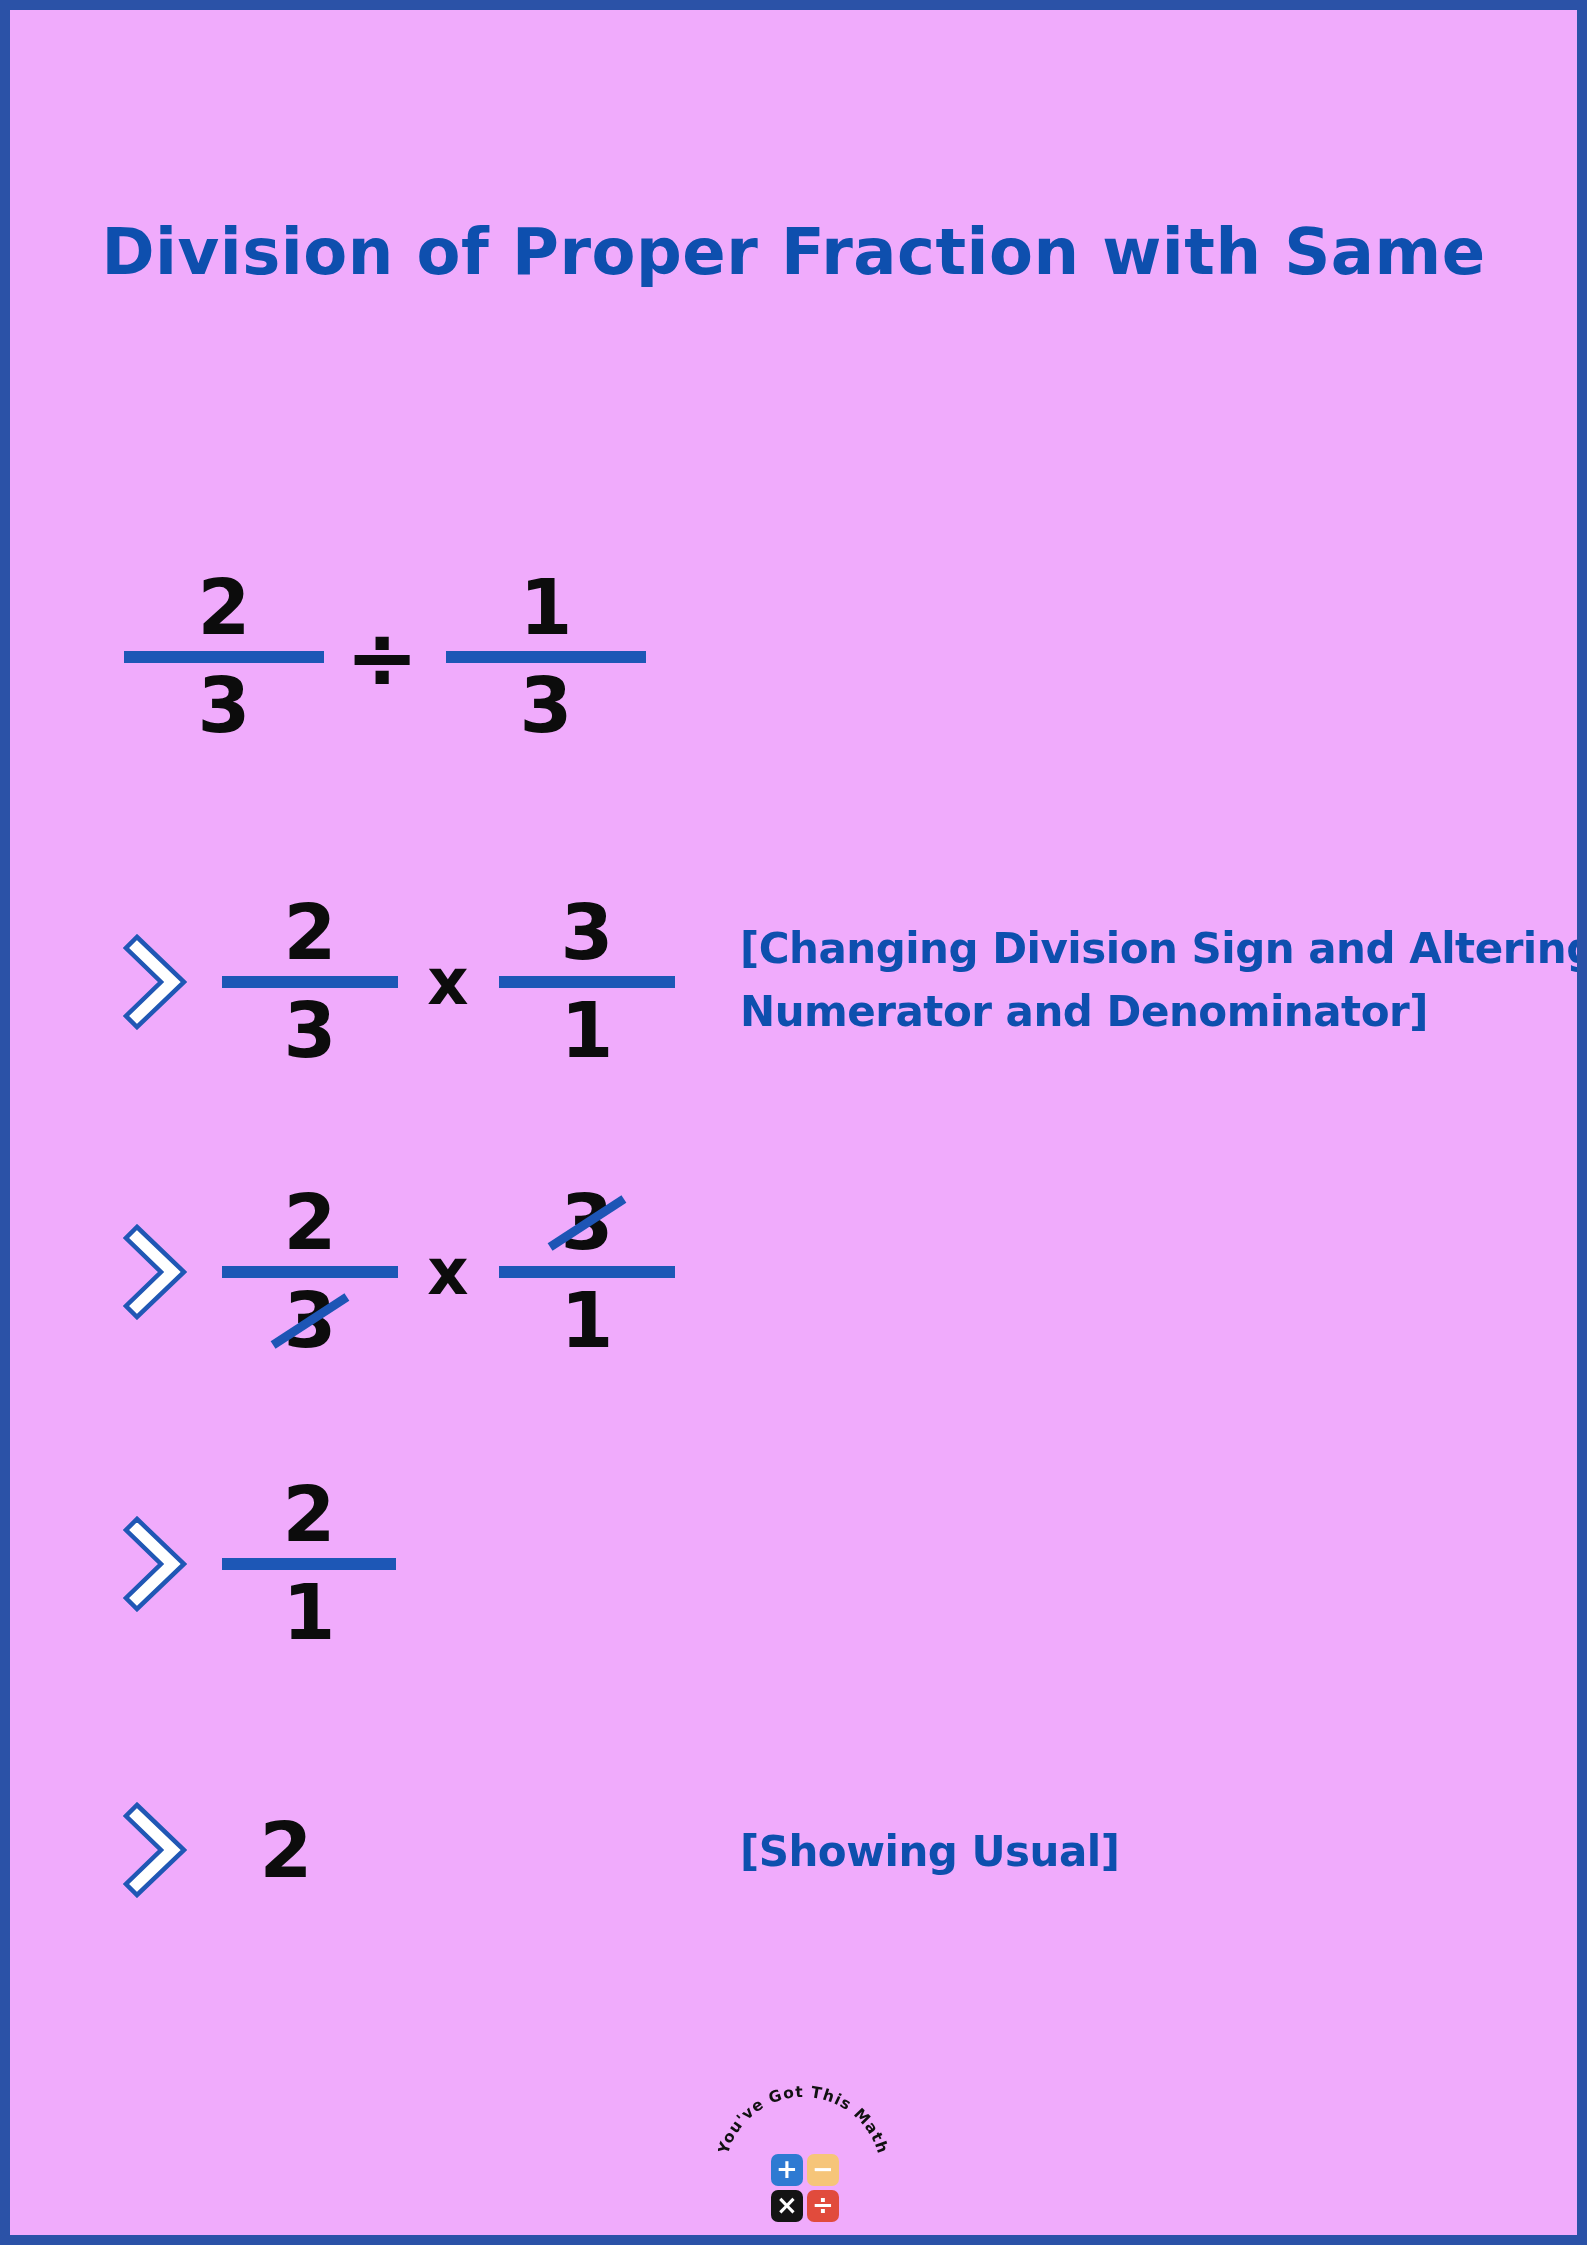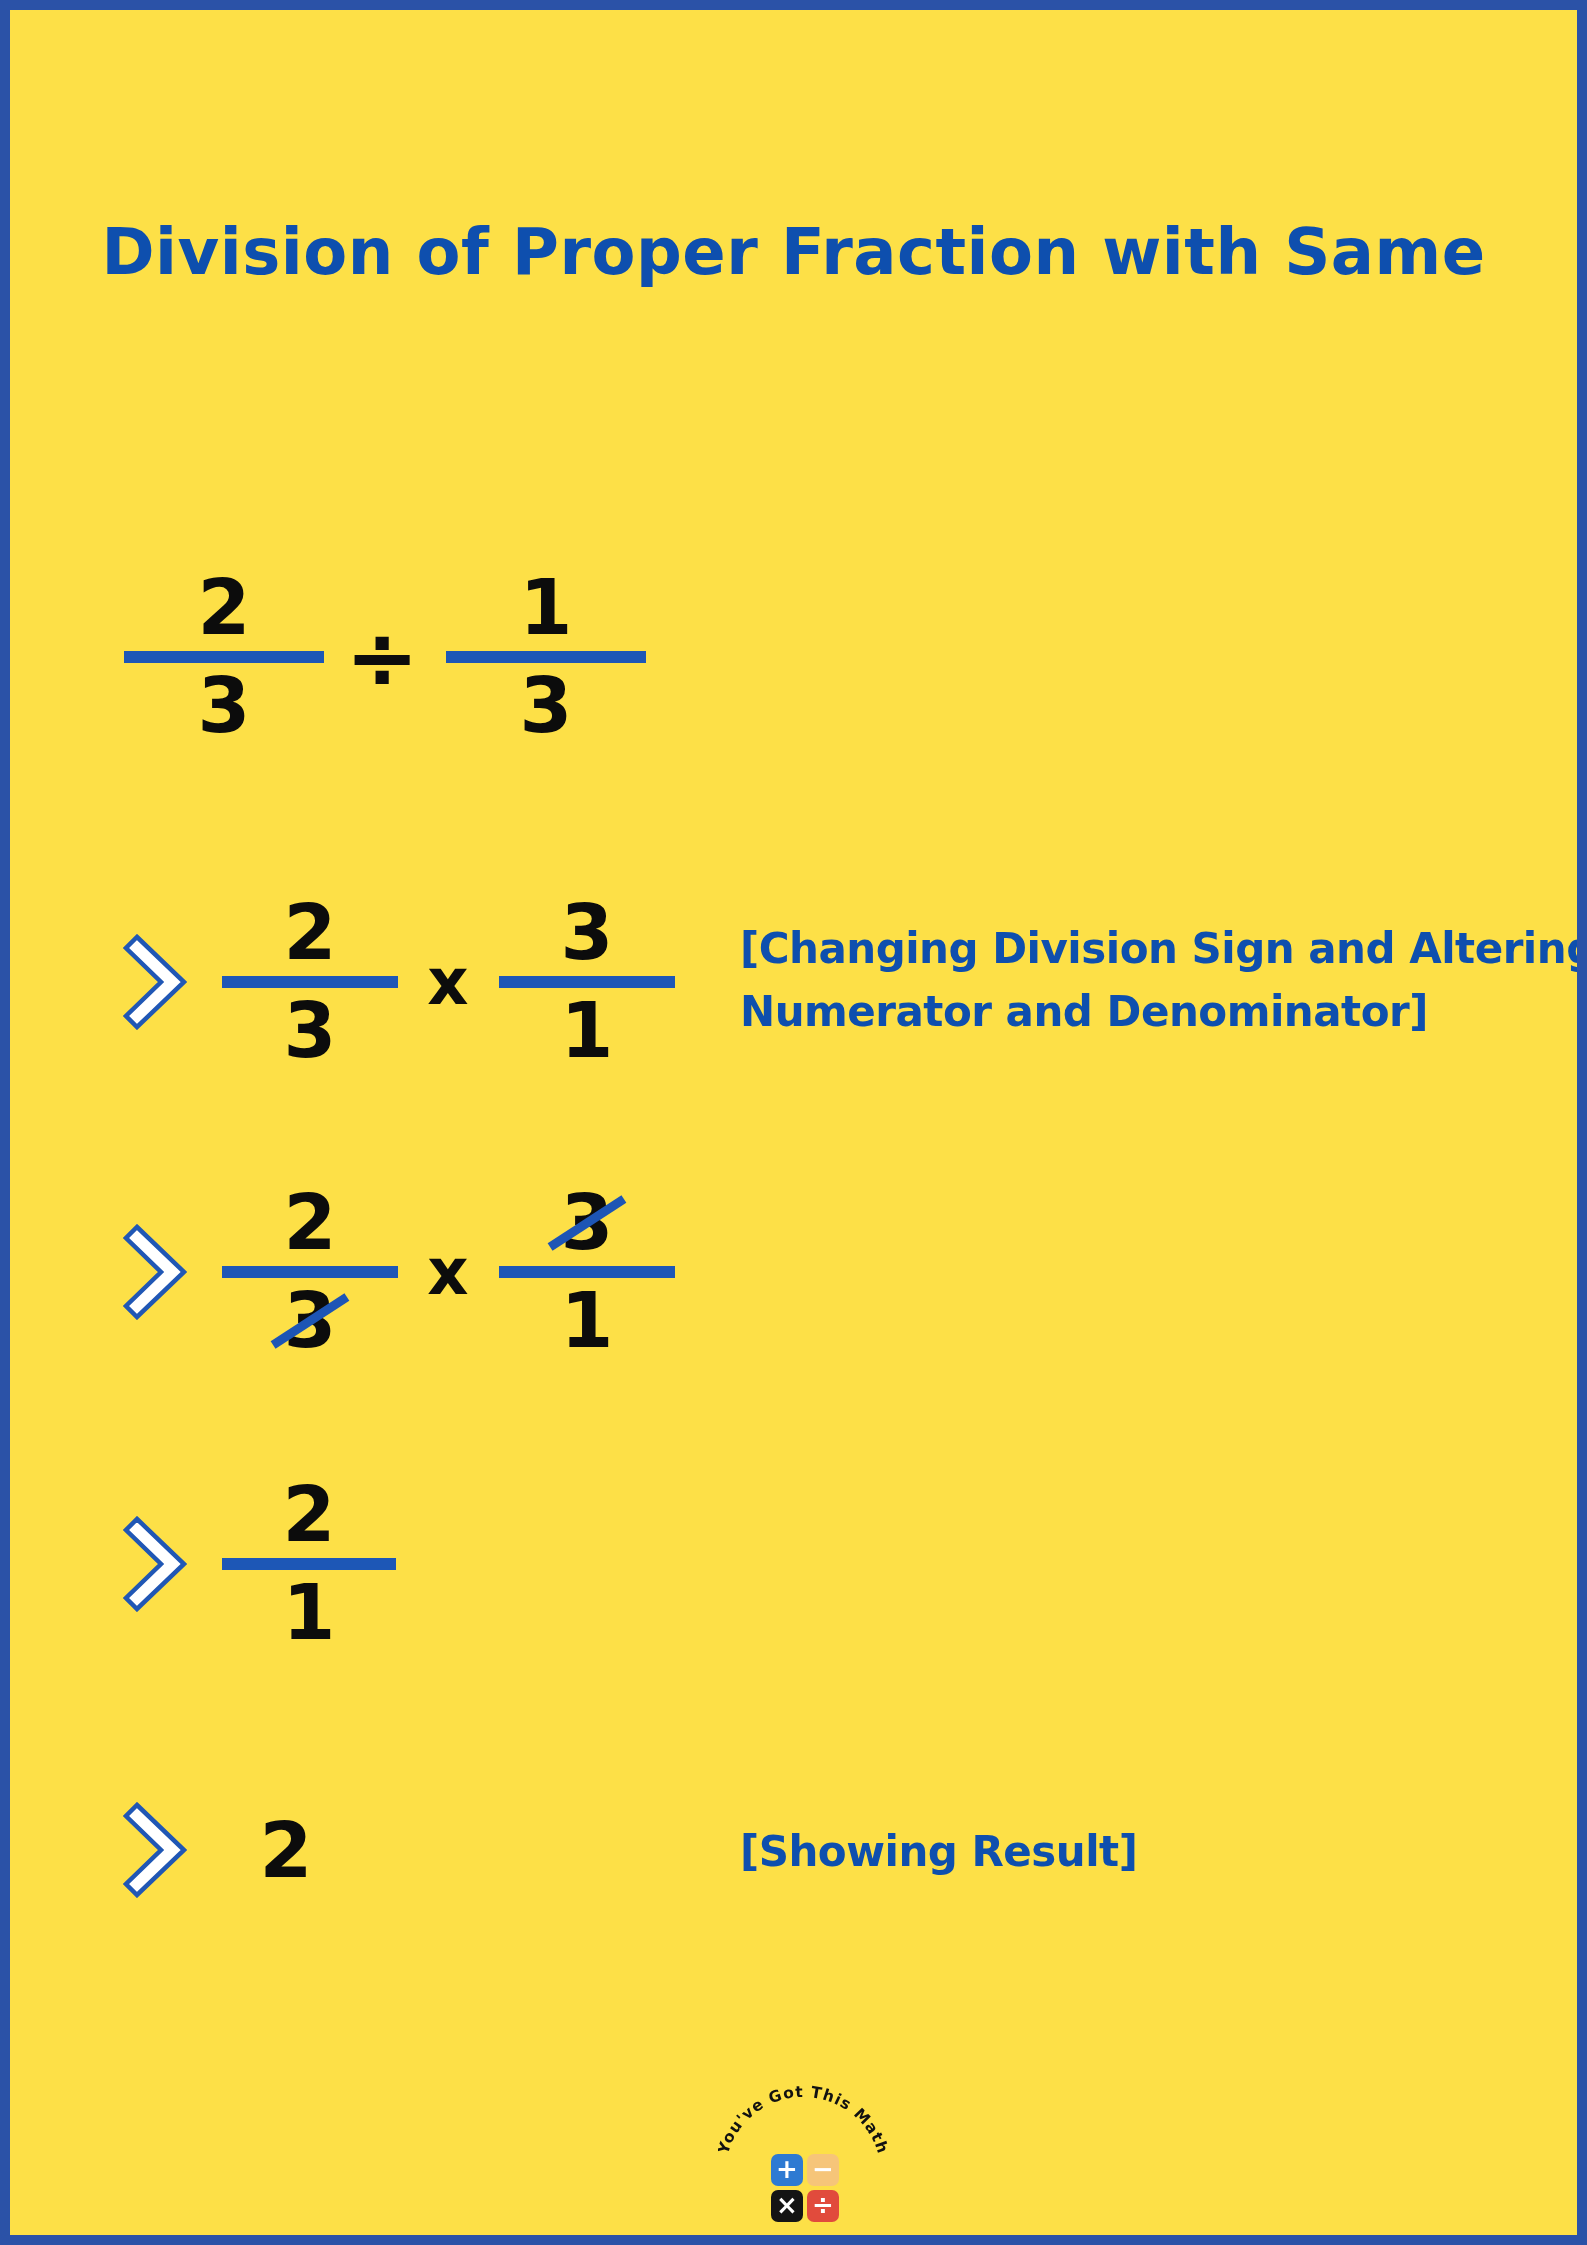--- a/index.html
+++ b/index.html
@@ -1,21 +1,21 @@
 <!DOCTYPE html>
 <html><head>
 <meta charset="utf-8">
 <style>
   html,body{margin:0;padding:0;background:#fff;}
   .page{
     position:relative;
     width:1587px;height:2245px;
     box-sizing:border-box;
     border:10px solid #2b52a7;
-    background:#fde047;
+    background:#f0abfc;
     font-family:"DejaVu Sans", sans-serif;
     overflow:hidden;
   }
   .title{
     position:absolute;top:186px;left:0;right:0;
     text-align:center;
     color:#0e4fae;
     font-weight:bold;
     font-size:64px;
     line-height:112px;
@@ -123,21 +123,21 @@
     <div class="digit">2</div>
     <div class="bar" style="width:174px;"></div>
     <div class="digit">1</div>
   </div>
 
   <svg class="chevron" style="left:113px;top:1792px;" width="64" height="96" viewBox="0 0 64 96">
     <path d="M14 3 L61 48 L14 93 L3 82 L38 48 L3 14 Z" fill="#ffffff" stroke="#2057b5" stroke-width="4.5"></path>
   </svg>
   <div class="result" style="left:276px;top:1840px;">2</div>
   <div class="note" style="top:1810px;">
-    <div>[Showing Result]</div>
+    <div>[Showing Usual]</div>
   </div>
 
   <svg class="logo" width="170" height="170" viewBox="0 0 170 170">
     <defs>
       <path id="arcp" d="M 20,136 A 78,78 0 1 1 150,136" fill="none"></path>
     </defs>
     <text font-size="15.5" font-weight="bold" fill="#111111" letter-spacing="1">
       <textPath href="#arcp" startOffset="50%" text-anchor="middle">You've Got This Math</textPath>
     </text>
     <g>

